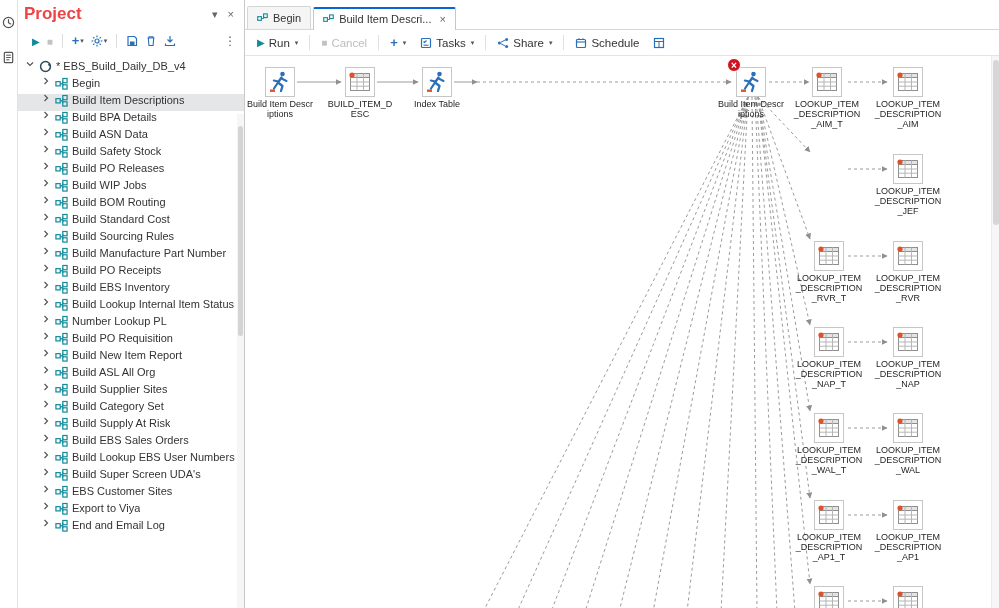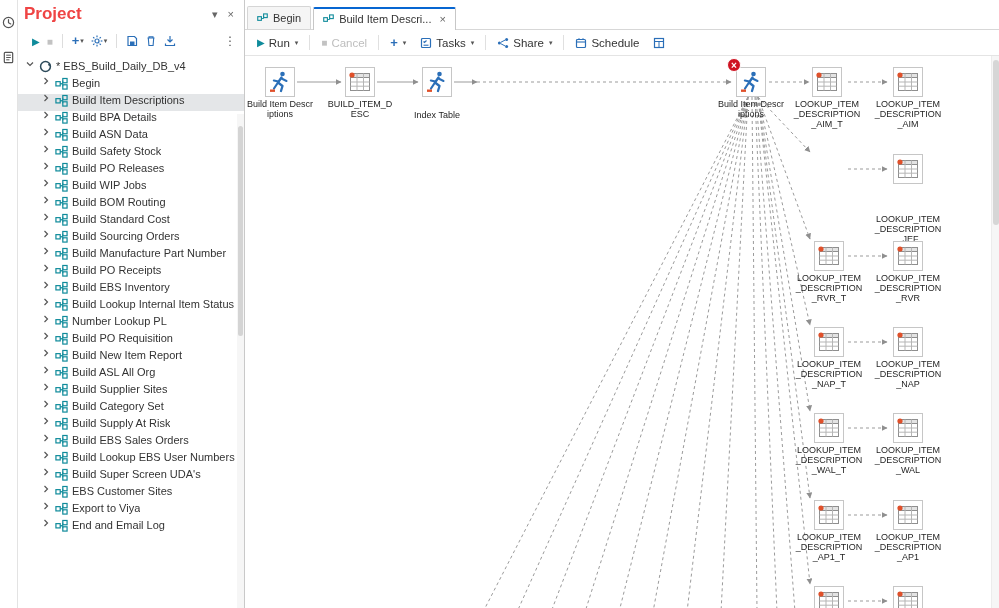--- a/index.html
+++ b/index.html
@@ -304,21 +304,21 @@
               </svg>
             </span>
             <span class="tree-ic">
               <svg width="13" height="13" viewBox="0 0 14 14">
                 <rect x="1" y="5" width="4.6" height="4.6" fill="none" stroke="#0f8b9b" stroke-width="1.3"></rect>
                 <rect x="8.4" y="1.6" width="4.6" height="4.6" fill="none" stroke="#0f8b9b" stroke-width="1.3"></rect>
                 <rect x="8.4" y="8.4" width="4.6" height="4.6" fill="none" stroke="#0f8b9b" stroke-width="1.3"></rect>
                 <path d="M5.6 7.3h2.8V4M5.6 7.3h2.8V10" fill="none" stroke="#0f8b9b" stroke-width="1"></path>
               </svg>
             </span>
-            <span class="tree-label">Build Sourcing Orders</span>
+            <span class="tree-label">Build Sourcing Rules</span>
           </div>
           <div class="tree-row">
             <span class="chev">
               <svg width="8" height="8" viewBox="0 0 8 8">
                 <path d="M2.5 1 L5.5 4 L2.5 7" fill="none" stroke="#555" stroke-width="1.2"></path>
               </svg>
             </span>
             <span class="tree-ic">
               <svg width="13" height="13" viewBox="0 0 14 14">
                 <rect x="1" y="5" width="4.6" height="4.6" fill="none" stroke="#0f8b9b" stroke-width="1.3"></rect>
@@ -742,21 +742,21 @@
               <rect x="3.5" y="4.5" width="19" height="4" fill="#e3e3e3" stroke="#8f8f8f"></rect>
               <line x1="10" y1="4.5" x2="10" y2="21.5" stroke="#b5b5b5"></line>
               <line x1="16.5" y1="4.5" x2="16.5" y2="21.5" stroke="#b5b5b5"></line>
               <line x1="3.5" y1="13" x2="22.5" y2="13" stroke="#b5b5b5"></line>
               <line x1="3.5" y1="17.2" x2="22.5" y2="17.2" stroke="#b5b5b5"></line>
               <circle cx="5" cy="6" r="2.6" fill="#e0502a"></circle>
             </svg>
           </div>
           <div class="node-label">BUILD_ITEM_DESC</div>
         </div>
-        <div class="node" style="left: 154px; top: 11px; gap: 11px;">
+        <div class="node" style="left: 154px; top: 11px;">
           <div class="node-icon">
             <svg width="26" height="26" viewBox="0 0 26 26">
               <circle cx="15.5" cy="5" r="2.3" fill="#2b6fb8"></circle>
               <path d="M14.5 8.5 L11 13.5 L15.5 17 L14 22" fill="none" stroke="#2b6fb8" stroke-width="2.3" stroke-linecap="round" stroke-linejoin="round"></path>
               <path d="M14.5 9.5 L19.5 12" fill="none" stroke="#2b6fb8" stroke-width="2" stroke-linecap="round"></path>
               <path d="M11.5 12.5 L6.8 11.5" fill="none" stroke="#2b6fb8" stroke-width="2" stroke-linecap="round"></path>
               <path d="M11 13.5 L7 19.5" fill="none" stroke="#2b6fb8" stroke-width="2.2" stroke-linecap="round"></path>
               <rect x="3" y="20.5" width="5" height="2.4" fill="#e0502a"></rect>
             </svg>
           </div>
@@ -797,21 +797,21 @@
               <rect x="3.5" y="4.5" width="19" height="4" fill="#e3e3e3" stroke="#8f8f8f"></rect>
               <line x1="10" y1="4.5" x2="10" y2="21.5" stroke="#b5b5b5"></line>
               <line x1="16.5" y1="4.5" x2="16.5" y2="21.5" stroke="#b5b5b5"></line>
               <line x1="3.5" y1="13" x2="22.5" y2="13" stroke="#b5b5b5"></line>
               <line x1="3.5" y1="17.2" x2="22.5" y2="17.2" stroke="#b5b5b5"></line>
               <circle cx="5" cy="6" r="2.6" fill="#e0502a"></circle>
             </svg>
           </div>
           <div class="node-label">LOOKUP_ITEM_DESCRIPTION_AIM</div>
         </div>
-        <div class="node" style="left: 625px; top: 98px; gap: 28px;">
+        <div class="node" style="left: 625px; top: 98px;">
           <div class="node-icon">
             <svg width="26" height="26" viewBox="0 0 26 26">
               <rect x="3.5" y="4.5" width="19" height="17" fill="#fff" stroke="#8f8f8f"></rect>
               <rect x="3.5" y="4.5" width="19" height="4" fill="#e3e3e3" stroke="#8f8f8f"></rect>
               <line x1="10" y1="4.5" x2="10" y2="21.5" stroke="#b5b5b5"></line>
               <line x1="16.5" y1="4.5" x2="16.5" y2="21.5" stroke="#b5b5b5"></line>
               <line x1="3.5" y1="13" x2="22.5" y2="13" stroke="#b5b5b5"></line>
               <line x1="3.5" y1="17.2" x2="22.5" y2="17.2" stroke="#b5b5b5"></line>
               <circle cx="5" cy="6" r="2.6" fill="#e0502a"></circle>
             </svg>

